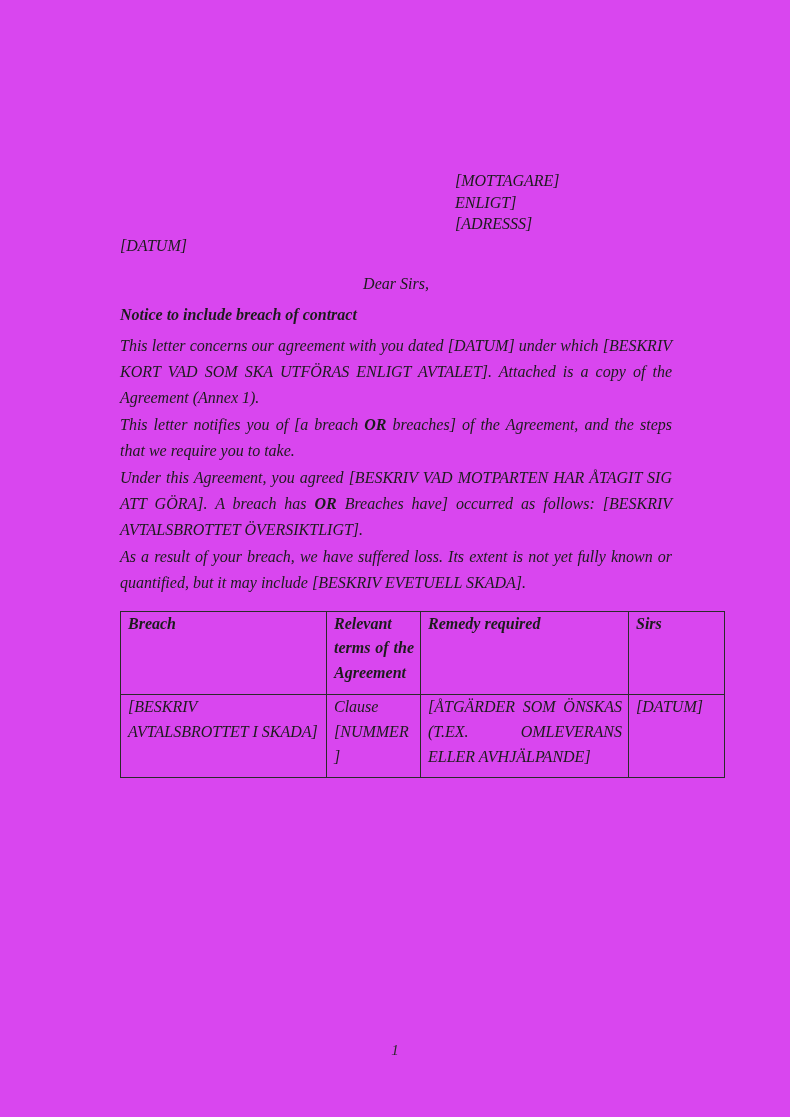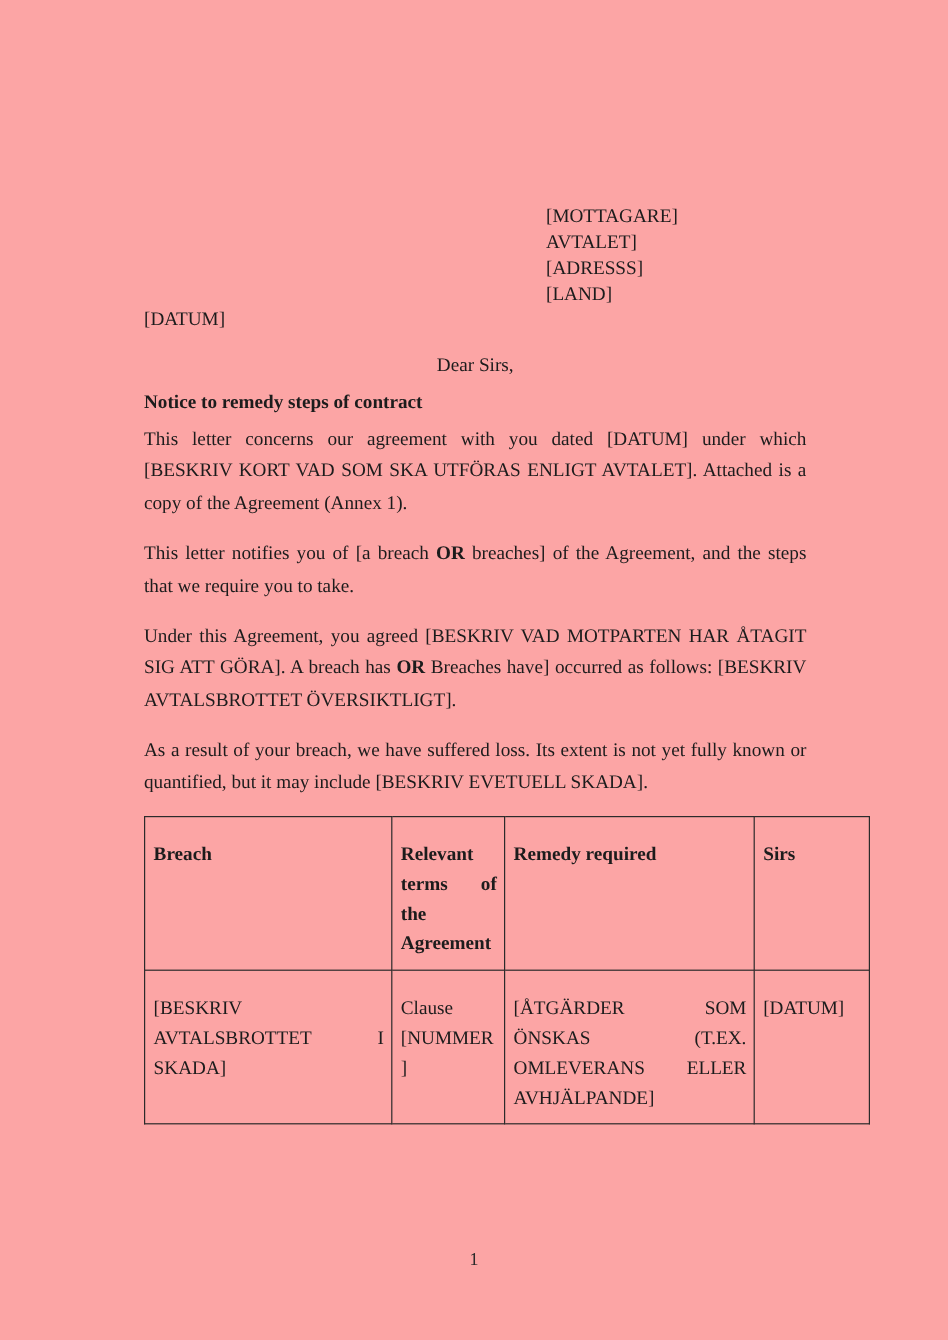--- a/index.html
+++ b/index.html
@@ -4,27 +4,28 @@
 <style>
   html, body {
     margin: 0;
     padding: 0;
     background: #ffffff;
   }
   .doc-page {
     position: relative;
     width: 790px;
     height: 1117px;
-    background: #fca5a5;
+    background: #d946ef;
     color: #1c1c1c;
     font-family: "Liberation Serif", "DejaVu Serif", serif;
     font-size: 16px;
     box-sizing: border-box;
     padding: 170px 118px 0 120px;
     overflow: hidden;
+    font-style: italic;
   }
   .recipient-block {
     margin-left: 335px;
     line-height: 21.5px;
   }
   .recipient-line {
     white-space: nowrap;
   }
   .date-line {
     line-height: 22px;
@@ -38,41 +39,40 @@
     margin-top: 5px;
     line-height: 26px;
     font-weight: bold;
   }
   .para {
     margin: 0;
     text-align: justify;
     line-height: 26.4px;
   }
   .para + .para {
-    margin-top: 16px;
   }
   .para.first-after-subject {
     margin-top: 5px;
   }
   .bold-or {
     font-weight: bold;
   }
   table.remedies {
     margin-top: 14px;
     border-collapse: collapse;
     width: 552px;
     table-layout: fixed;
   }
   table.remedies td, table.remedies th {
     border: 1px solid #2b2b2b;
     vertical-align: top;
     text-align: justify;
     font-size: 16px;
     line-height: 24.8px;
-    padding: 20px 6px 8px 7px;
+    padding: 0 6px 8px 7px;
     overflow-wrap: anywhere;
   }
   table.remedies th {
     font-weight: bold;
   }
   .col-breach  { width: 192px; }
   .col-terms   { width: 80px;  }
   .col-remedy  { width: 194px; }
   .col-date    { width: 82px;  }
   .footer {
@@ -85,30 +85,29 @@
     color: #2a2a2a;
   }
 </style>
 </head>
 <body>
 
 <div class="doc-page">
 
   <div class="recipient-block">
     <div class="recipient-line">[MOTTAGARE]</div>
-    <div class="recipient-line">AVTALET]</div>
+    <div class="recipient-line">ENLIGT]</div>
     <div class="recipient-line">[ADRESSS]</div>
-    <div class="recipient-line">[LAND]</div>
   </div>
 
   <div class="date-line">[DATUM]</div>
 
   <div class="salutation">Dear Sirs,</div>
 
-  <div class="subject">Notice to remedy steps of contract</div>
+  <div class="subject">Notice to include breach of contract</div>
 
   <p class="para first-after-subject">This letter concerns our agreement with you dated [DATUM] under which [BESKRIV KORT VAD SOM SKA UTFÖRAS ENLIGT AVTALET]. Attached is a copy of the Agreement (Annex 1).</p>
 
   <p class="para"><span>This letter notifies you of [a breach </span><span class="bold-or">OR</span><span> breaches] of the Agreement, and the steps that we require you to take.</span></p>
 
   <p class="para"><span>Under this Agreement, you agreed [BESKRIV VAD MOTPARTEN HAR ÅTAGIT SIG ATT GÖRA]. A breach has </span><span class="bold-or">OR</span><span> Breaches have] occurred as follows: [BESKRIV AVTALSBROTTET ÖVERSIKTLIGT].</span></p>
 
   <p class="para">As a result of your breach, we have suffered loss. Its extent is not yet fully known or quantified, but it may include [BESKRIV EVETUELL SKADA].</p>
 
 

